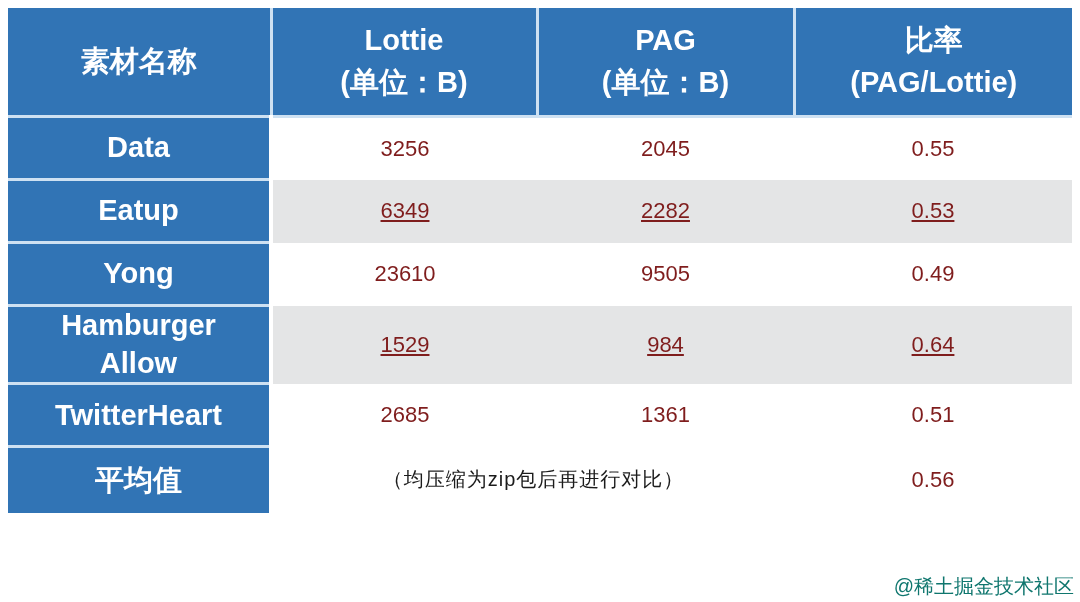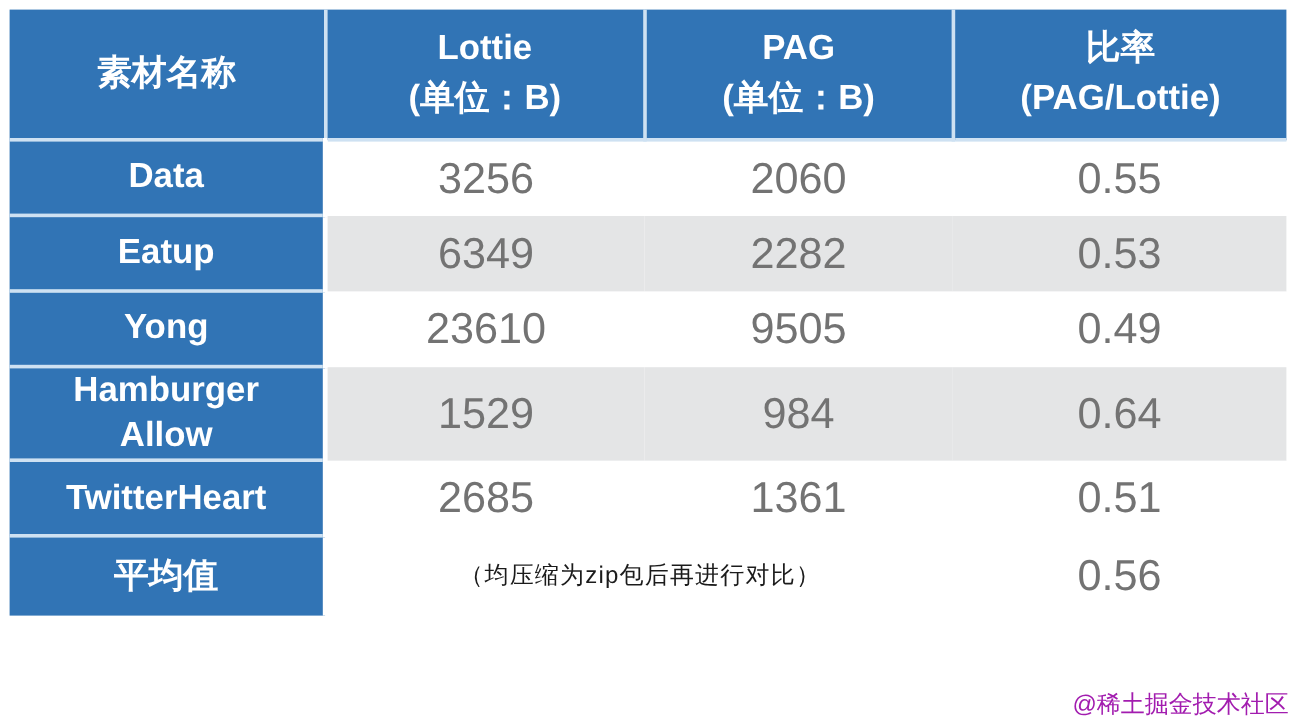--- a/index.html
+++ b/index.html
@@ -46,38 +46,38 @@
     font-size:29px;
     line-height:1.3;
     padding:0 20px;
     border-right:4px solid #ffffff;
   }
   .cmp tbody tr:not(:last-child) td.c1{
     border-bottom:3px solid #CEE1F2;
   }
   
   .cmp tbody td{
-    font-size:36px;
-    color:#737373;
+    font-size:22px;
+    color:#7f1d1d;
   }
   .cmp tr.row-white td:not(.c1){background:#ffffff;}
-  .cmp tr.row-gray  td:not(.c1){background:#E4E5E6;}
+  .cmp tr.row-gray  td:not(.c1){background:#E4E5E6;text-decoration:underline;}
   .cmp tr.h62{height:63px;}
   .cmp tr.h87{height:70px;}
   .cmp tr.h65{height:66px;margin-left:47px;}
   .cmp td.note{
     font-size:20px;
     color:#1b1b1b;
     letter-spacing:1px;
   }
   .watermark{
     position:absolute;
     right:6px;bottom:2px;
     font-size:20px;
-    color:#a21caf;
+    color:#0f766e;
   }
 </style>
 </head>
 <body>
 
 <div class="stage">
   <table class="cmp">
     <colgroup>
       <col style="width:263px">
       <col style="width:266px">
@@ -100,21 +100,21 @@
         <th>
           <div>比率</div>
           <div>(PAG/Lottie)</div>
         </th>
       </tr>
     </thead>
     <tbody>
       <tr class="row-white h62">
         <td class="c1">Data</td>
         <td>3256</td>
-        <td>2060</td>
+        <td>2045</td>
         <td>0.55</td>
       </tr>
       <tr class="row-gray h62">
         <td class="c1">Eatup</td>
         <td>6349</td>
         <td>2282</td>
         <td>0.53</td>
       </tr>
       <tr class="row-white h62">
         <td class="c1">Yong</td>

